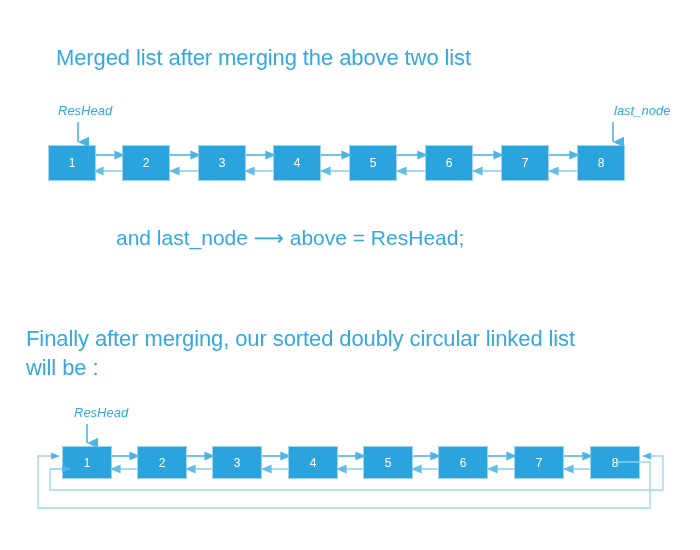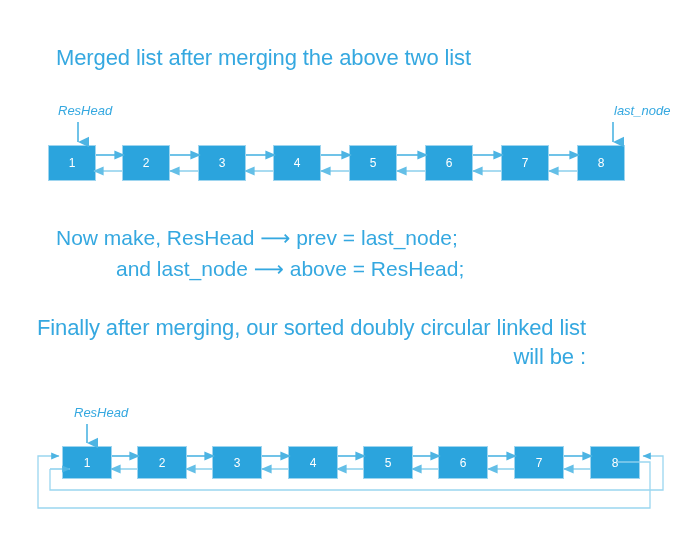--- a/index.html
+++ b/index.html
@@ -27,25 +27,24 @@
     position: absolute;
     color: #35a8e0;
     font-size: 22px;
     font-weight: 400;
     letter-spacing: -0.1px;
     white-space: nowrap;
     line-height: 1.25;
   }
   #heading-merged { left: 56px; top: 44px; }
   #heading-finally {
-    left: 26px; top: 313px;
+    left: 26px; top: 324px;
     white-space: normal;
     width: 560px;
     line-height: 1.32;
-    text-align: right;
   }
   .eq-block {
     position: absolute;
     left: 56px;
     top: 222px;
     color: #35a8e0;
     font-size: 21px;
     line-height: 1.48;
     white-space: nowrap;
   }
@@ -140,21 +139,20 @@
       <path class="lnk-pale" d="M198,171 L170,171" marker-end="url(#ahp)"></path>
       <path class="lnk-pale" d="M273,171 L245,171" marker-end="url(#ahp)"></path>
       <path class="lnk-pale" d="M349,171 L321,171" marker-end="url(#ahp)"></path>
       <path class="lnk-pale" d="M425,171 L397,171" marker-end="url(#ahp)"></path>
       <path class="lnk-pale" d="M501,171 L473,171" marker-end="url(#ahp)"></path>
       <path class="lnk-pale" d="M577,171 L549,171" marker-end="url(#ahp)"></path>
     </g>
   </svg>
 
   <div class="eq-block">
-    <span class="eq-line">Now make,  ResHead ⟶ prev = last_node;</span>
     <span class="eq-line indent">and  last_node ⟶ above = ResHead;</span>
   </div>
 
   <div class="heading" id="heading-finally">Finally after merging, our sorted doubly circular linked list will be :</div>
 
   <div class="ptr-label" id="label-reshead-bottom">ResHead</div>
 
   <div class="list-bottom">
     <div class="node" style="left:62px">1</div>
     <div class="node" style="left:137px">2</div>

